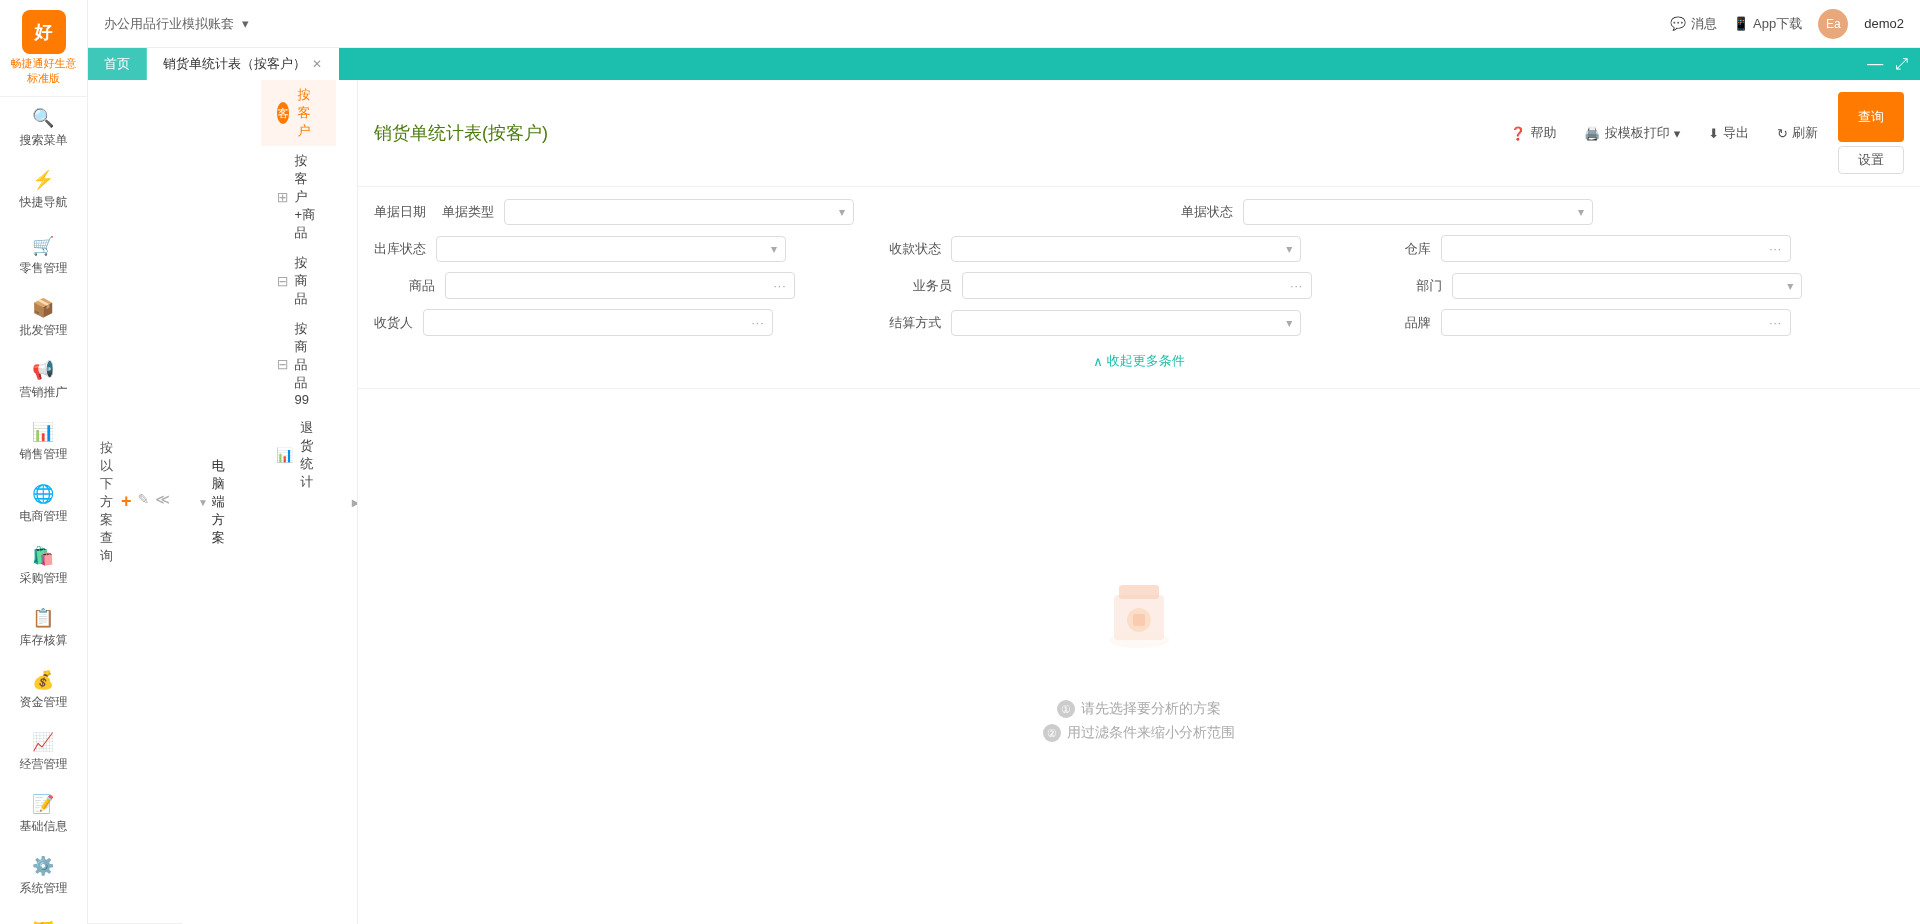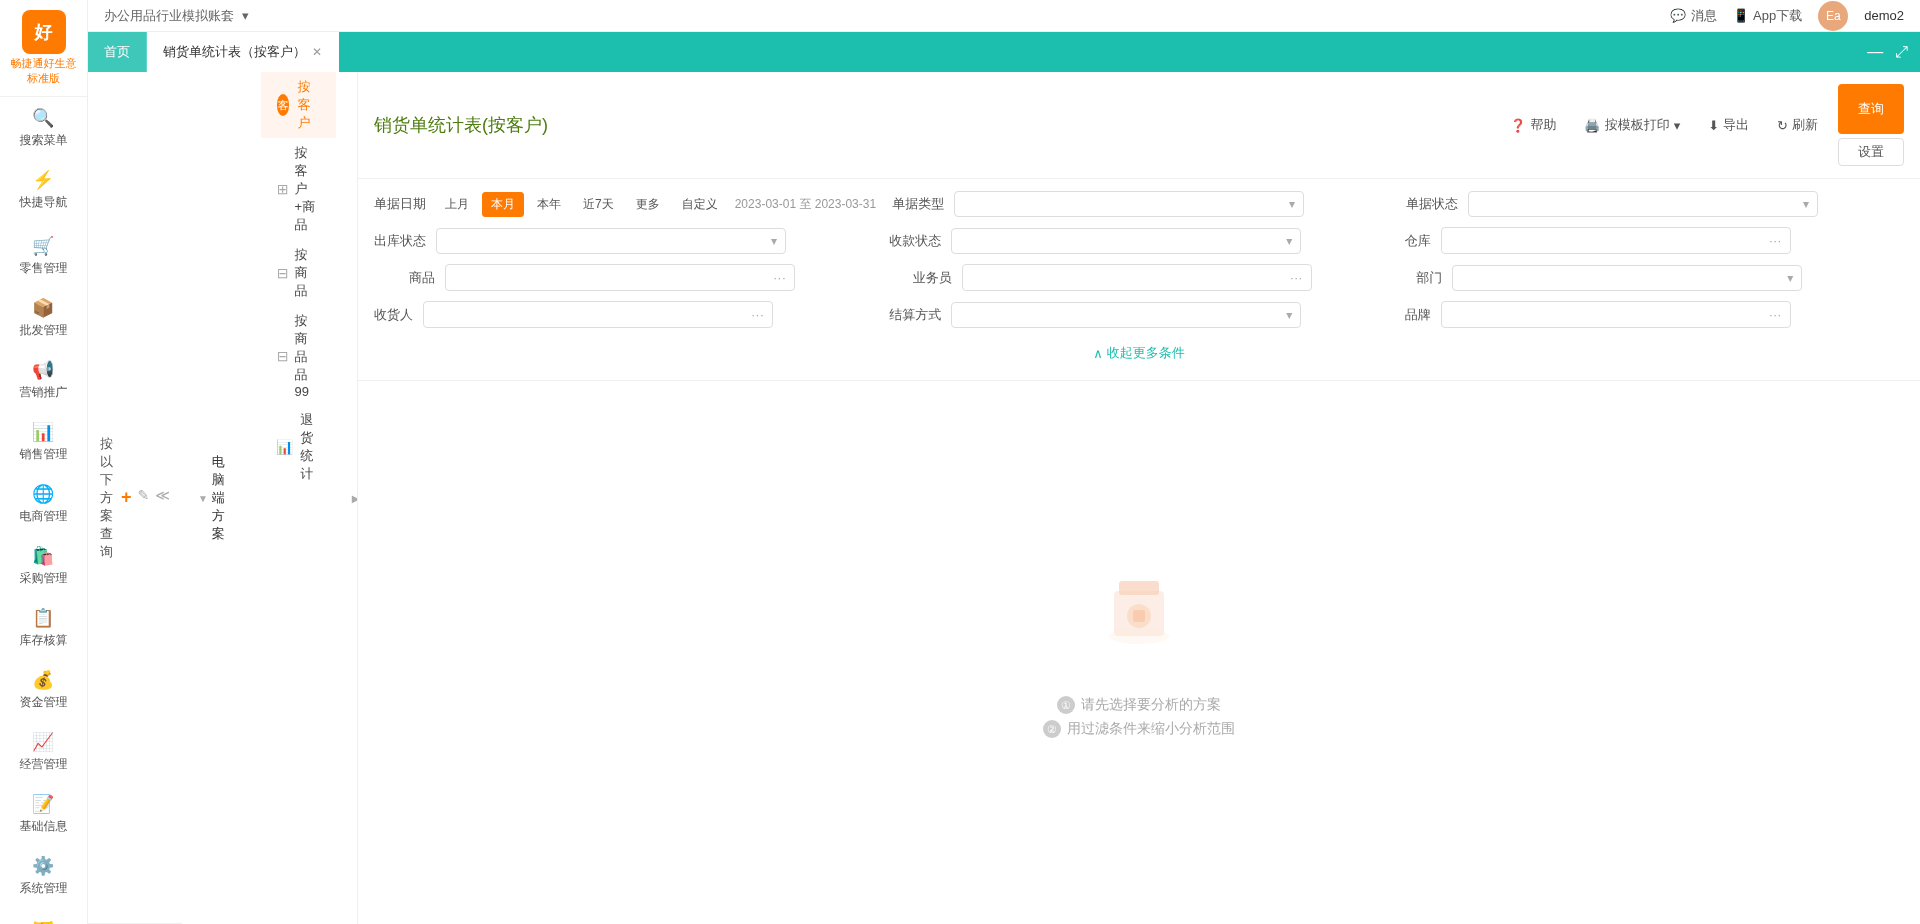--- a/index.html
+++ b/index.html
@@ -7,30 +7,30 @@
     .sidebar-logo { width: 100%; padding: 10px 0; display: flex; flex-direction: column; align-items: center; border-bottom: 1px solid #f0f0f0; }
     .sidebar-logo-icon { width: 44px; height: 44px; background: #ff7a00; border-radius: 8px; display: flex; align-items: center; justify-content: center; color: #fff; font-size: 18px; font-weight: bold; }
     .sidebar-logo-text { font-size: 11px; color: #ff7a00; margin-top: 2px; text-align: center; }
     .sidebar-item { width: 100%; padding: 10px 0; display: flex; flex-direction: column; align-items: center; cursor: pointer; color: #555; font-size: 12px; }
     .sidebar-item .icon { font-size: 18px; margin-bottom: 3px; }
 
     
     .main { flex: 1; display: flex; flex-direction: column; overflow: hidden; }
 
     
-    .top-header { height: 32px; background: #fff; display: flex; align-items: center; padding: 0 16px; border-bottom: 1px solid #eee; justify-content: space-between; flex-shrink: 0; }
+    .top-header { height: 48px; background: #fff; display: flex; align-items: center; padding: 0 16px; border-bottom: 1px solid #eee; justify-content: space-between; flex-shrink: 0; }
     .top-header-left { display: flex; align-items: center; gap: 8px; }
     .top-header-title { font-size: 13px; color: #666; }
     .top-header-dropdown { font-size: 13px; color: #666; cursor: pointer; }
     .top-header-right { display: flex; align-items: center; gap: 16px; }
     .top-header-btn { display: flex; align-items: center; gap: 4px; color: #555; cursor: pointer; font-size: 13px; }
     .user-avatar { width: 30px; height: 30px; border-radius: 50%; background: #e8a87c; display: flex; align-items: center; justify-content: center; color: #fff; font-size: 12px; overflow: hidden; cursor: pointer; }
 
     
-    .tab-bar { height: 40px; background: #1cbfad; display: flex; align-items: center; flex-shrink: 0; padding: 0 0; }
+    .tab-bar { height: 32px; background: #1cbfad; display: flex; align-items: center; flex-shrink: 0; padding: 0 0; }
     .tab-item { height: 100%; display: flex; align-items: center; padding: 0 16px; font-size: 13px; cursor: pointer; color: rgba(255,255,255,0.8); border-right: 1px solid rgba(255,255,255,0.2); gap: 6px; }
     .tab-item.active { background: #fff; color: #333; }
     .tab-item.home { background: rgba(255,255,255,0.15); color: #fff; }
     .tab-close { font-size: 12px; cursor: pointer; color: #999; }
     .tab-bar-right { margin-left: auto; display: flex; align-items: center; padding-right: 8px; gap: 4px; }
     .tab-bar-right span { color: #fff; cursor: pointer; font-size: 16px; padding: 4px; }
 
     
     .content { flex: 1; display: flex; overflow: hidden; background: #fff; }
 
@@ -268,29 +268,20 @@
             <button class="settings-btn">设置</button>
           </div>
         </div>
       </div>
 
       <div class="filter-area">
 
         <div class="filter-row">
           <div class="filter-item">
             <span class="filter-label">单据日期</span>
-            <div class="date-filter">
-              <div class="date-btn">上月</div>
-              <div class="date-btn active">本月</div>
-              <div class="date-btn">本年</div>
-              <div class="date-btn">近7天</div>
-              <div class="date-btn">更多</div>
-              <div class="date-btn">自定义</div>
-              <span class="date-range">2023-03-01 至 2023-03-31</span>
-            </div>
           </div>
 
           <div class="filter-item" style="flex:1;">
             <span class="filter-label">单据类型</span>
             <div class="filter-select filter-select-wide">
               <span></span>
               <span class="filter-chevron">▾</span>
             </div>
           </div>
 

